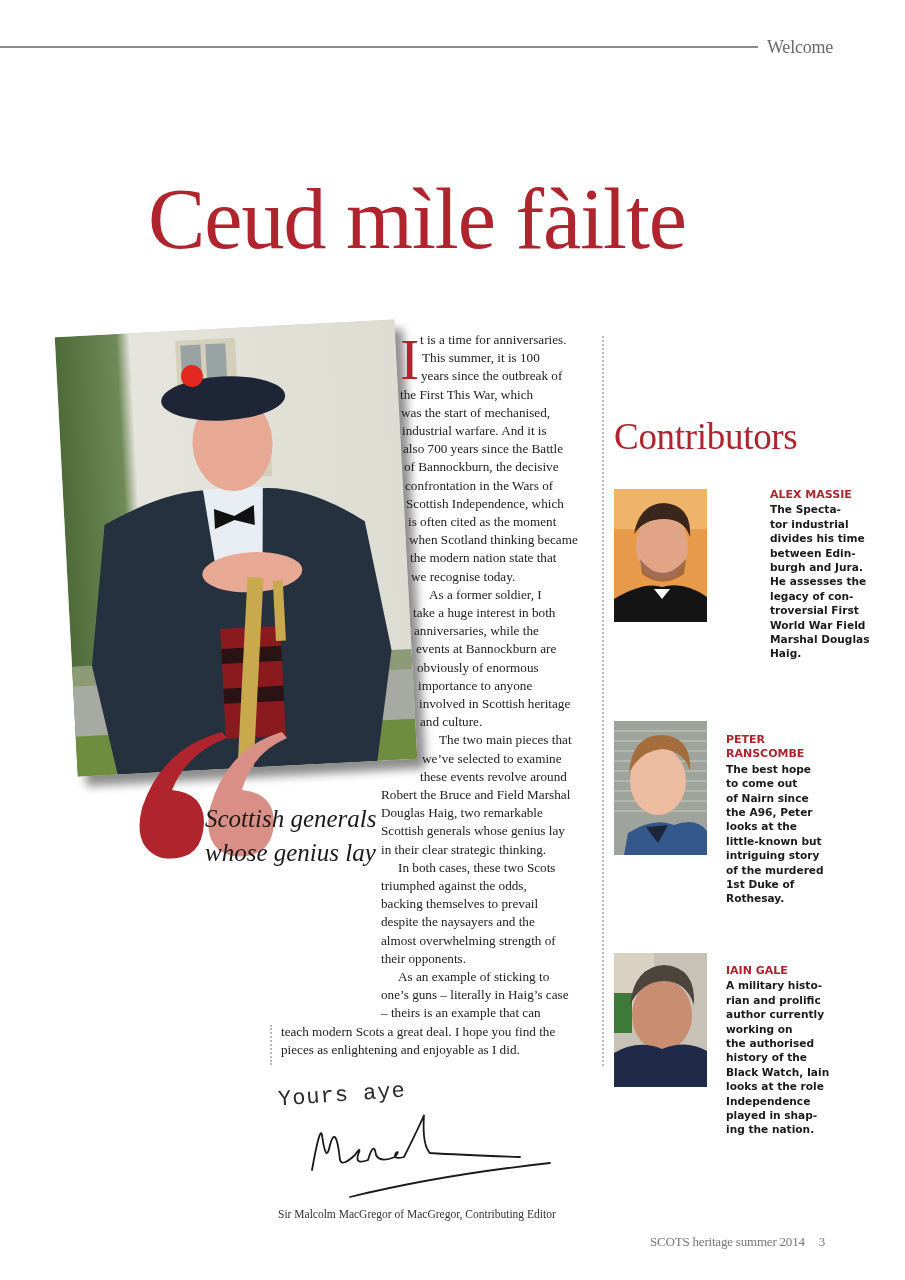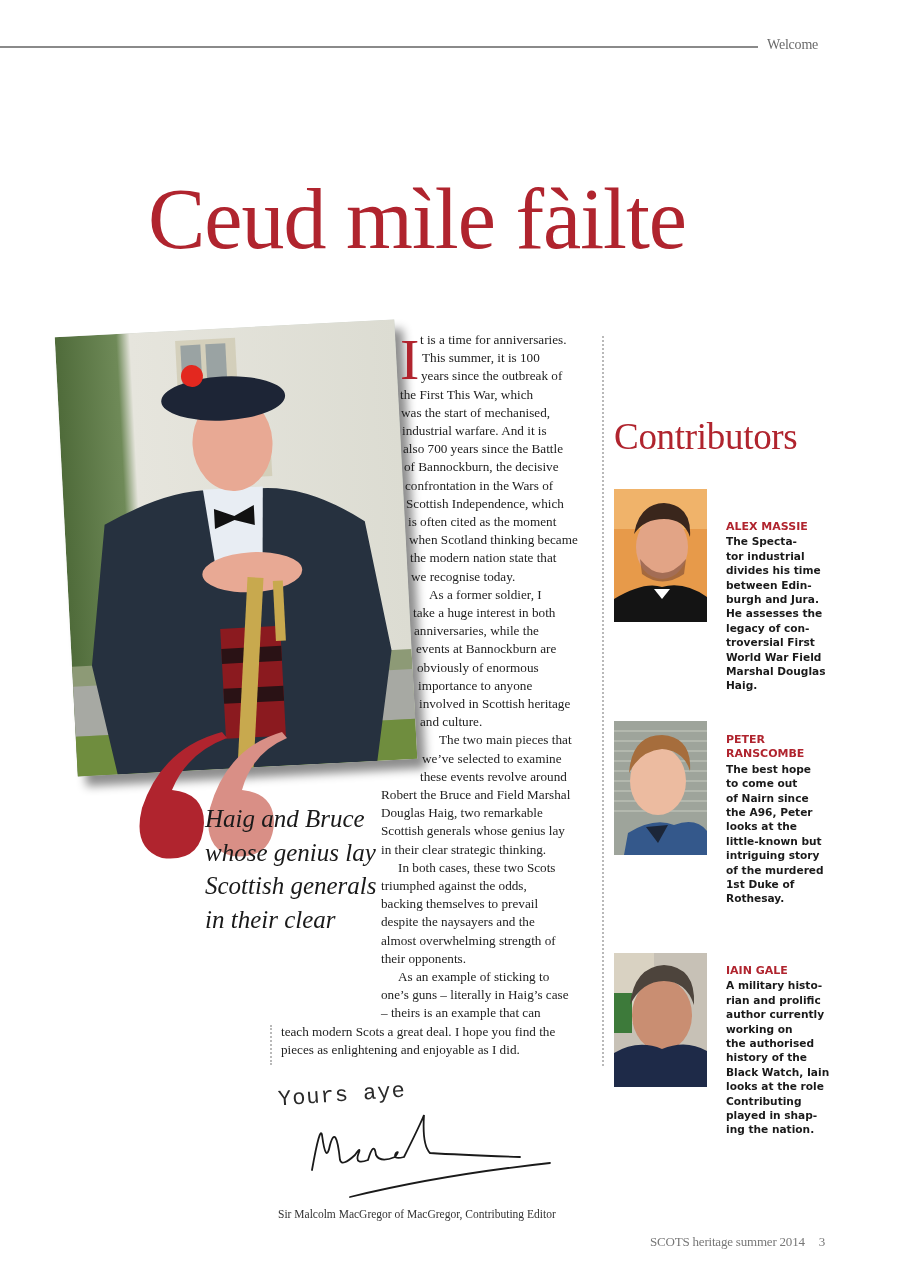--- a/index.html
+++ b/index.html
@@ -1,19 +1,19 @@
 <!DOCTYPE html>
 <html><head>
 <meta charset="utf-8">
 <style>
   html, body { margin:0; padding:0; background:#ffffff; }
   body { width:905px; height:1280px; position:relative; overflow:hidden; font-family:"DejaVu Serif", serif; color:#1f1f1f; }
 
   .topline { position:absolute; left:0; top:46px; width:758px; height:2px; background:#8a8a8a; }
-  .section-label { position:absolute; left:767px; top:37px; font-family:"Liberation Serif", serif; font-size:14px; color:#6a6a6a; letter-spacing:-0.2px; }
+  .section-label { position:absolute; left:767px; top:37px; font-family:"Liberation Serif", serif; font-size:18px; color:#6a6a6a; letter-spacing:-0.2px; }
 
   .headline { position:absolute; left:148px; top:176px; font-family:"Liberation Serif", serif; font-size:86px; color:#b0242e; letter-spacing:-1px; line-height:1; white-space:nowrap; }
 
   
   .photo-wrap { position:absolute; left:66px; top:328px; width:340px; height:440px; transform:rotate(-3deg); box-shadow:8px 10px 10px rgba(0,0,0,0.45); overflow:hidden; background:#cfd4cb; }
   .photo-wrap svg { display:block; }
 
   
   .quote-marks { position:absolute; left:132px; top:728px; width:160px; height:140px; }
 
@@ -90,24 +90,22 @@
     <rect x="205" y="255" width="10" height="60" fill="#c8a94e"></rect>
   </svg>
 </div>
 
 <svg class="quote-marks" viewBox="0 0 160 140">
   <path d="M90 4 Q30 20 10 80 Q0 120 30 130 Q70 135 72 95 Q72 65 40 62 Q55 25 95 10 Z" fill="#b0242e"></path>
   <path d="M150 4 Q95 20 78 80 Q70 120 100 128 Q140 132 142 95 Q142 65 110 62 Q120 25 155 10 Z" fill="#d98f86"></path>
 </svg>
 
 <div class="pullquote">
-  <div>Haig and Bruce</div>
+  <div>Scottish generals</div>
   <div>whose genius lay</div>
-  <div>Scottish generals</div>
-  <div>in their clear</div>
 </div>
 
 <div class="dropcap">I</div>
 <div class="body-text" style="left:0;top:0;">
   <div class="body-line" style="left:420px;top:331px">t is a time for anniversaries.</div>
   <div class="body-line" style="left:422px;top:349px">This summer, it is 100</div>
   <div class="body-line" style="left:421px;top:367px">years since the outbreak of</div>
   <div class="body-line" style="left:400px;top:386px">the First This War, which</div>
   <div class="body-line" style="left:401px;top:404px">was the start of mechanised,</div>
   <div class="body-line" style="left:402px;top:422px">industrial warfare. And it is</div>
@@ -163,21 +161,21 @@
   <svg width="93" height="133" viewBox="0 0 93 133">
     <rect width="93" height="133" fill="#e79a4a"></rect>
     <rect width="93" height="40" fill="#f0b36a"></rect>
     <ellipse cx="48" cy="58" rx="26" ry="32" fill="#e2a486"></ellipse>
     <path d="M20 45 Q25 15 50 14 Q78 16 76 48 Q70 30 50 30 Q30 30 20 45 Z" fill="#3a261c"></path>
     <path d="M26 70 Q48 98 72 70 L70 85 Q48 100 28 85 Z" fill="#7a4a36" opacity="0.6"></path>
     <path d="M0 133 L0 110 Q30 92 48 98 Q70 92 93 108 L93 133 Z" fill="#141414"></path>
     <path d="M40 100 L48 110 L56 100 Z" fill="#fff"></path>
   </svg>
 </div>
-<div class="contrib-text" style="top:520px;">
+<div class="contrib-text" style="top:488px;margin-left:44px;">
   <div class="contrib-name">ALEX MASSIE</div>
   <div>The Specta-</div>
   <div>tor industrial</div>
   <div>divides his time</div>
   <div>between Edin-</div>
   <div>burgh and Jura.</div>
   <div>He assesses the</div>
   <div>legacy of con-</div>
   <div>troversial First</div>
   <div>World War Field</div>
@@ -233,20 +231,20 @@
 <div class="contrib-text" style="top:964px;">
   <div class="contrib-name">IAIN GALE</div>
   <div>A military histo-</div>
   <div>rian and prolific</div>
   <div>author currently</div>
   <div>working on</div>
   <div>the authorised</div>
   <div>history of the</div>
   <div>Black Watch, Iain</div>
   <div>looks at the role</div>
-  <div>Contributing</div>
+  <div>Independence</div>
   <div>played in shap-</div>
   <div>ing the nation.</div>
 </div>
 
 <div class="footer">
   <span>SCOTS heritage summer 2014</span><span class="pg">3</span>
 </div>
 
 </body></html>

